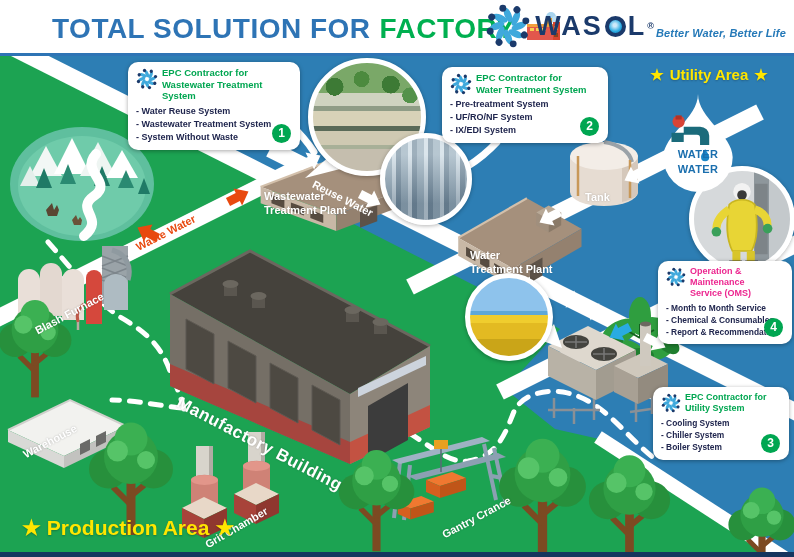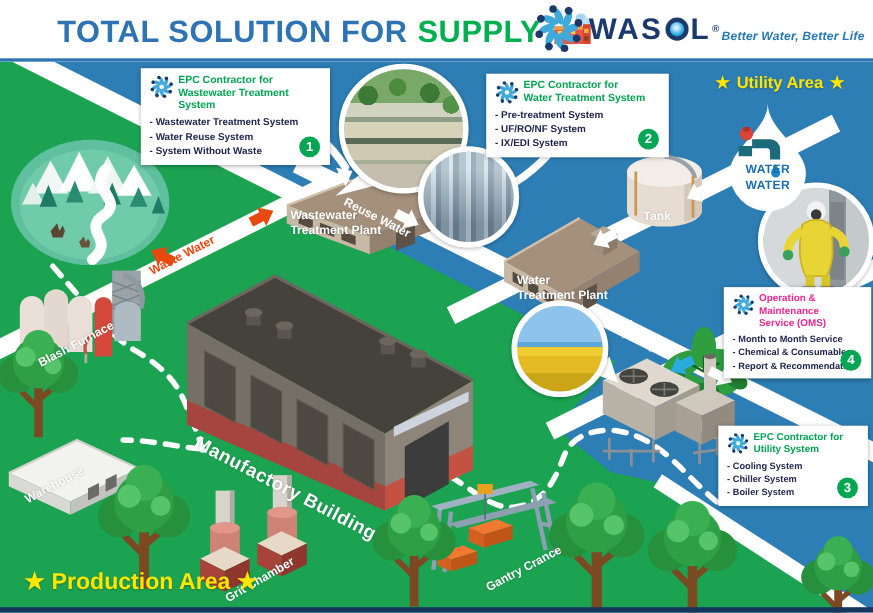--- a/index.html
+++ b/index.html
@@ -27,21 +27,21 @@
   .stage{position:absolute;left:0;top:56px;width:794px;height:501px;background:var(--c-bg_blue)}
   .stage svg.bg{position:absolute;left:0;top:0;z-index:1}
   .bottom-strip{position:absolute;left:0;bottom:0;width:794px;height:5px;background:#16355e;z-index:12}
   
   .lbl{position:absolute;color:#fff;font-size:11px;font-weight:bold;line-height:1.3;z-index:7;white-space:nowrap;text-shadow:0 0 2px rgba(0,0,0,.25)}
   .lbl.rot-dn{transform-origin:left top}
   .area-lbl{position:absolute;z-index:8;color:var(--c-area_label_yellow);font-weight:bold;white-space:nowrap;text-shadow:0 1px 2px rgba(0,0,0,.25)}
   .area-lbl .star{margin:0 6px}
   .flow-lbl{position:absolute;z-index:7;font-size:11px;font-weight:bold;white-space:nowrap;transform-origin:left top}
   
-  .callout{position:absolute;background:#fff;border-radius:0;padding:5px 8px 6px 8px;z-index:6;box-shadow:0 1px 4px rgba(0,0,0,.35)}
+  .callout{position:absolute;background:#fff;border-radius:10px;padding:5px 8px 6px 8px;z-index:6;box-shadow:0 1px 4px rgba(0,0,0,.35)}
   .co-head{display:flex;align-items:flex-start;gap:4px}
   .co-swirl{flex:0 0 auto;margin-top:1px}
   .co-title{font-weight:bold;font-size:9.5px;line-height:1.22;color:var(--c-callout_title_green)}
   .co-title.pink{color:var(--c-oms_title_pink)}
   .co-items{margin-top:3px;font-size:9px;font-weight:bold;color:#20264e;line-height:1.45}
   .co-badge{position:absolute;right:9px;bottom:7px;width:19px;height:19px;border-radius:50%;background:var(--c-badge_green);color:#fff;font-size:12px;font-weight:bold;text-align:center;line-height:19px}
   .callout.small .co-title{font-size:9px}
   .callout.small .co-items{font-size:8.4px}
   
   .pcircle{position:absolute;border-radius:50%;border:5px solid #fff;z-index:4;overflow:hidden;box-shadow:0 1px 4px rgba(0,0,0,.3)}
@@ -60,21 +60,21 @@
   .drop{position:absolute;left:653px;top:36px;width:90px;height:102px;z-index:5}
   .drop .ws-txt{position:absolute;left:0;width:90px;text-align:center;font-size:11px;font-weight:bold;color:#1b6fae;letter-spacing:.3px}
 </style>
 </head>
 <body>
 
 <div class="page">
 
   <div class="header">
     <div class="title">
-      <span class="t-main">TOTAL SOLUTION FOR</span><span class="t-accent">SUPPLY</span><span class="factory-ic"><svg width="36" height="30" viewBox="0 0 36 30">
+      <span class="t-main">TOTAL SOLUTION FOR</span><span class="t-accent">FACTORY</span><span class="factory-ic"><svg width="36" height="30" viewBox="0 0 36 30">
         <circle cx="26" cy="5" r="5" fill="#a8d4ee"></circle>
             <circle cx="31" cy="8" r="4" fill="#bfe0f2"></circle>
         <rect x="22" y="6" width="5" height="14" fill="#e09a28"></rect>
         <rect x="2" y="12" width="26" height="16" fill="#e2574c"></rect>
         <rect x="28" y="10" width="7" height="18" fill="#d8442e"></rect>
         <rect x="5" y="16" width="4" height="3" fill="#f7d154"></rect>
             <rect x="11" y="16" width="4" height="3" fill="#f7d154"></rect>
         <rect x="17" y="16" width="4" height="3" fill="#f7d154"></rect>
         <rect x="29" y="14" width="4" height="4" fill="#f2b03c"></rect>
             <rect x="29" y="21" width="4" height="4" fill="#86421f"></rect>
@@ -410,22 +410,22 @@
     <div class="callout" style="left:128px;top:6px;width:172px">
       <div class="co-head">
         <svg class="co-swirl" width="22" height="22" viewBox="-20 -20 40 40">
             <use href="#swirl"></use>
           </svg>
         <div class="co-title">
           <span>EPC Contractor for</span><br><span>Wastewater Treatment System</span>
         </div>
       </div>
       <div class="co-items">
+        <div>- Water Reuse System</div>
         <div>- Wastewater Treatment System</div>
-        <div>- Water Reuse System</div>
         <div>- System Without Waste</div>
       </div>
       <div class="co-badge">1</div>
     </div>
 
     <div class="callout" style="left:442px;top:11px;width:166px">
       <div class="co-head">
         <svg class="co-swirl" width="22" height="22" viewBox="-20 -20 40 40">
             <use href="#swirl"></use>
           </svg>

